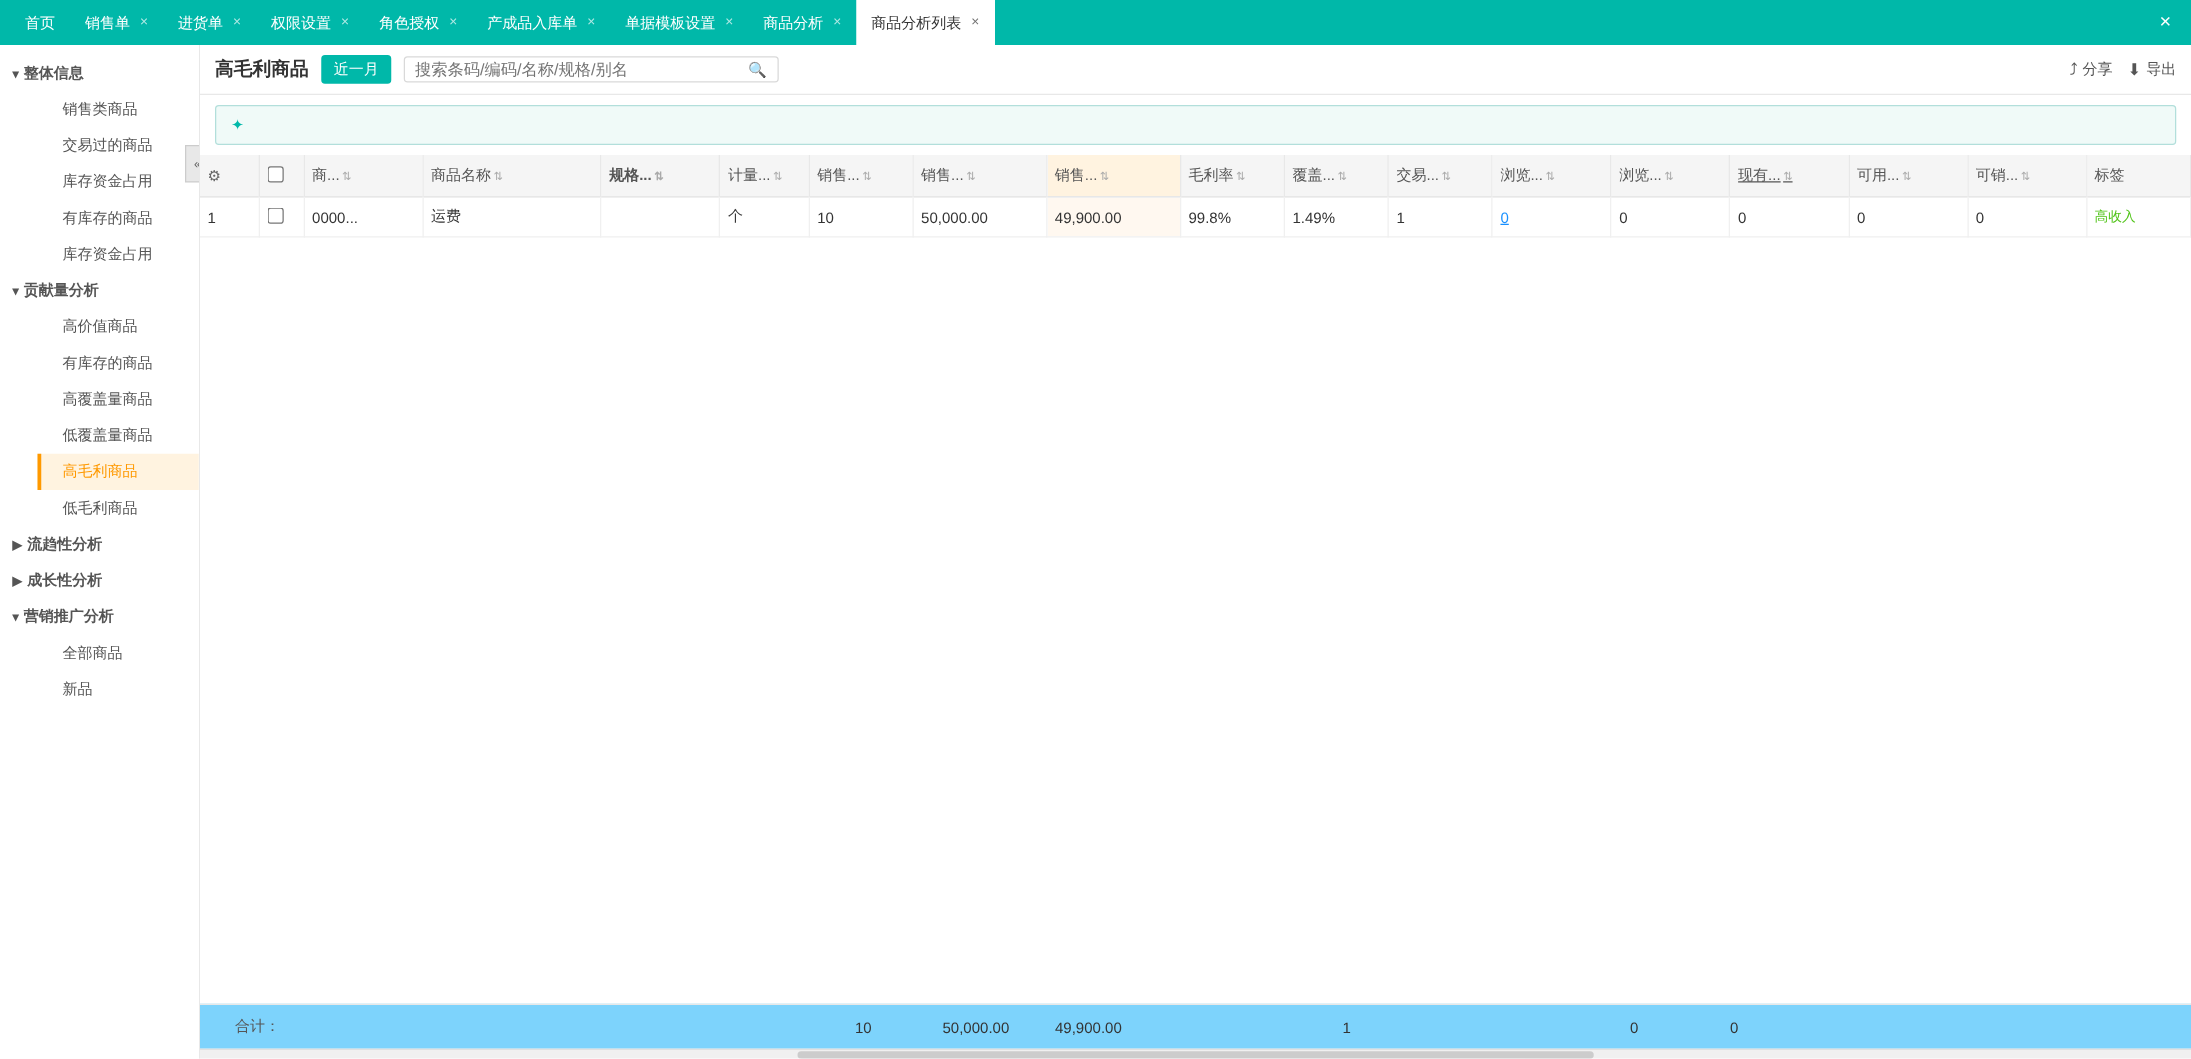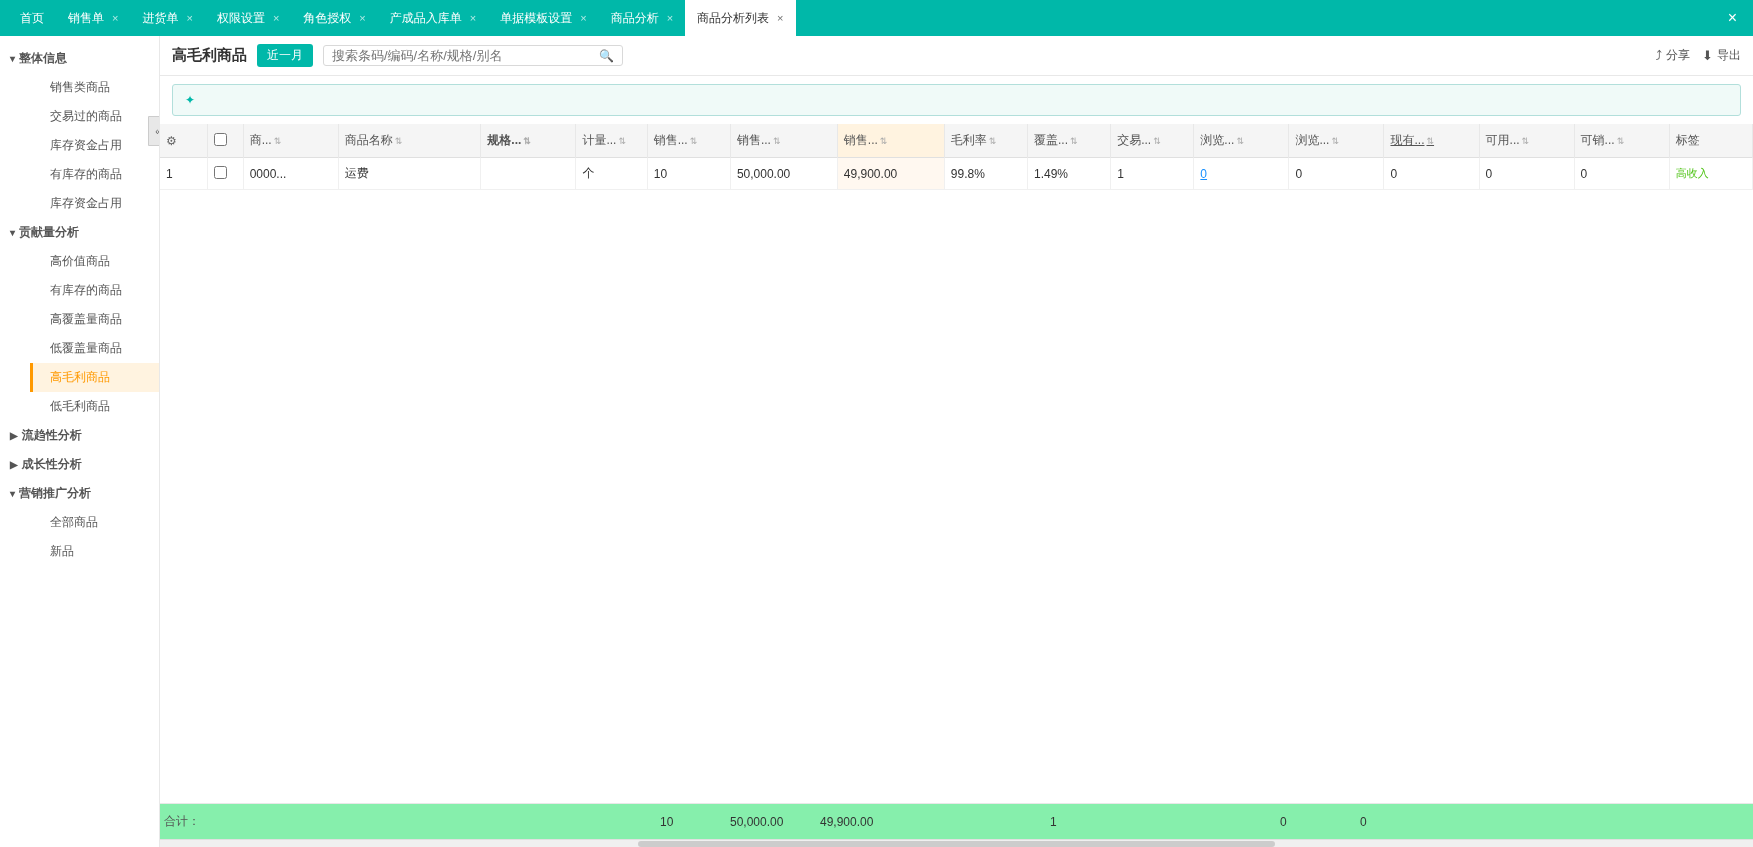--- a/index.html
+++ b/index.html
@@ -227,22 +227,22 @@
     .tag-link {
       color: #1890ff;
       text-decoration: underline;
       cursor: pointer;
     }
 
     
     .footer-bar {
       display: flex;
       align-items: center;
-      padding: 8px 4px;
-      background: #86efac;
+      padding: 8px 28px;
+      background: #7dd3fc;
       border-top: 1px solid #e8e8e8;
       font-size: 12px;
       color: #333;
       min-height: 36px;
     }
     .footer-label { min-width: 80px; color: #555; }
     .footer-cells {
       display: flex;
       align-items: center;
       gap: 0;

